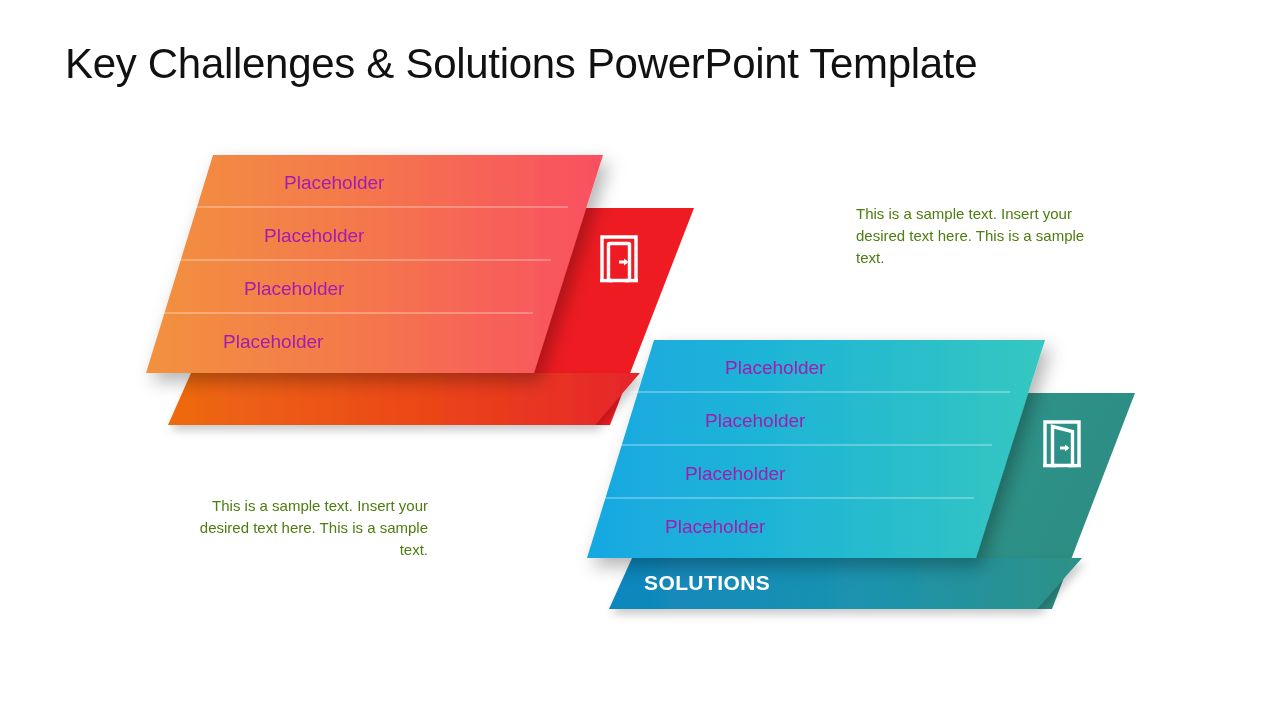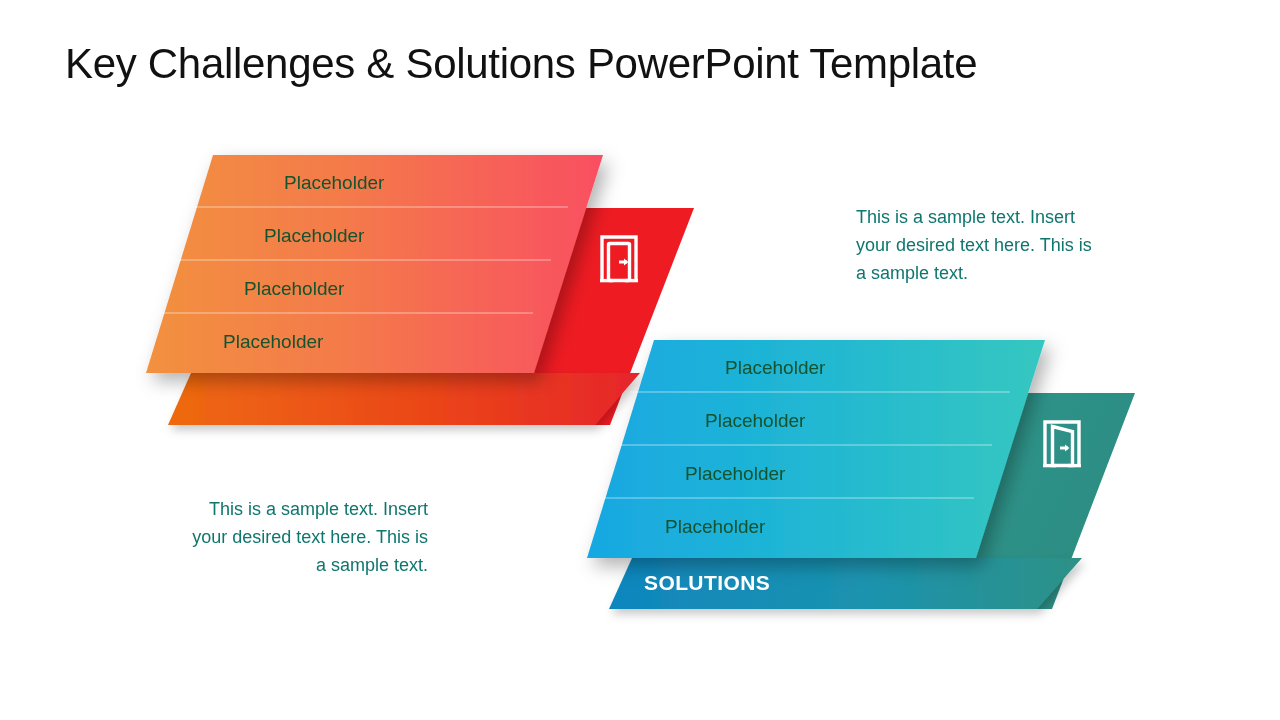--- a/index.html
+++ b/index.html
@@ -45,40 +45,40 @@
     width: 1280px;
     height: 720px;
   }
 
   
   .ph-list {
     position: absolute;
   }
   .ph-row {
     position: absolute;
-    color: #14532d;
+    color: #a21caf;
     font-size: 19px;
     font-weight: 400;
     font-family: "Liberation Sans", sans-serif;
     white-space: nowrap;
   }
   .band-label {
     position: absolute;
     color: #ffffff;
     font-size: 21px;
     font-weight: bold;
     letter-spacing: 0.4px;
     font-family: "Liberation Sans", sans-serif;
     white-space: nowrap;
   }
   .sample-text {
     position: absolute;
-    color: #0f766e;
-    font-size: 18px;
-    line-height: 28px;
+    color: #4d7c0f;
+    font-size: 15px;
+    line-height: 22px;
     font-family: "Liberation Sans", sans-serif;
   }
   #sample-left  { left: 175px; top: 495px; width: 250px; text-align: right; }
   #sample-right { left: 853px; top: 203px; width: 250px; text-align: left; }
 
   
   #ch-p0 { left: 233px; top: 172px; }
   #ch-p1 { left: 213px; top: 225px; }
   #ch-p2 { left: 193px; top: 278px; }
   #ch-p3 { left: 172px; top: 331px; }

